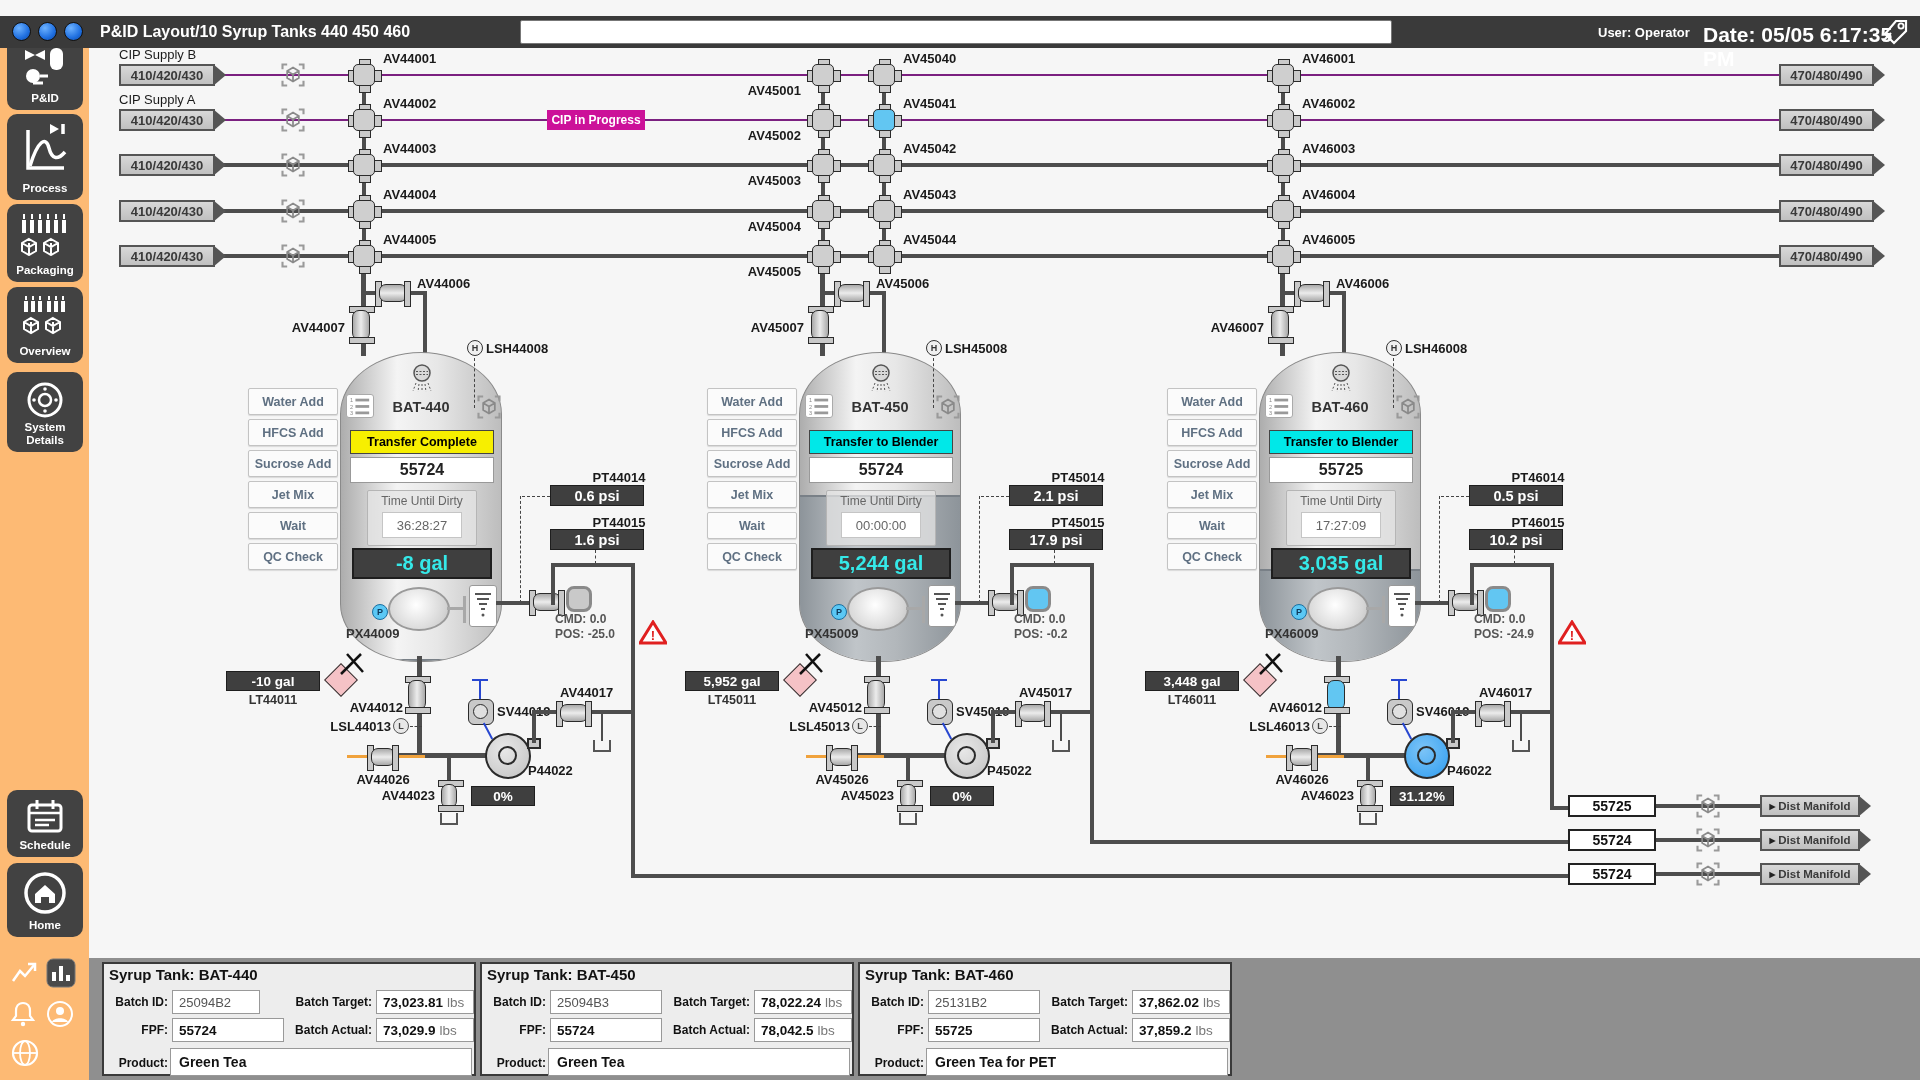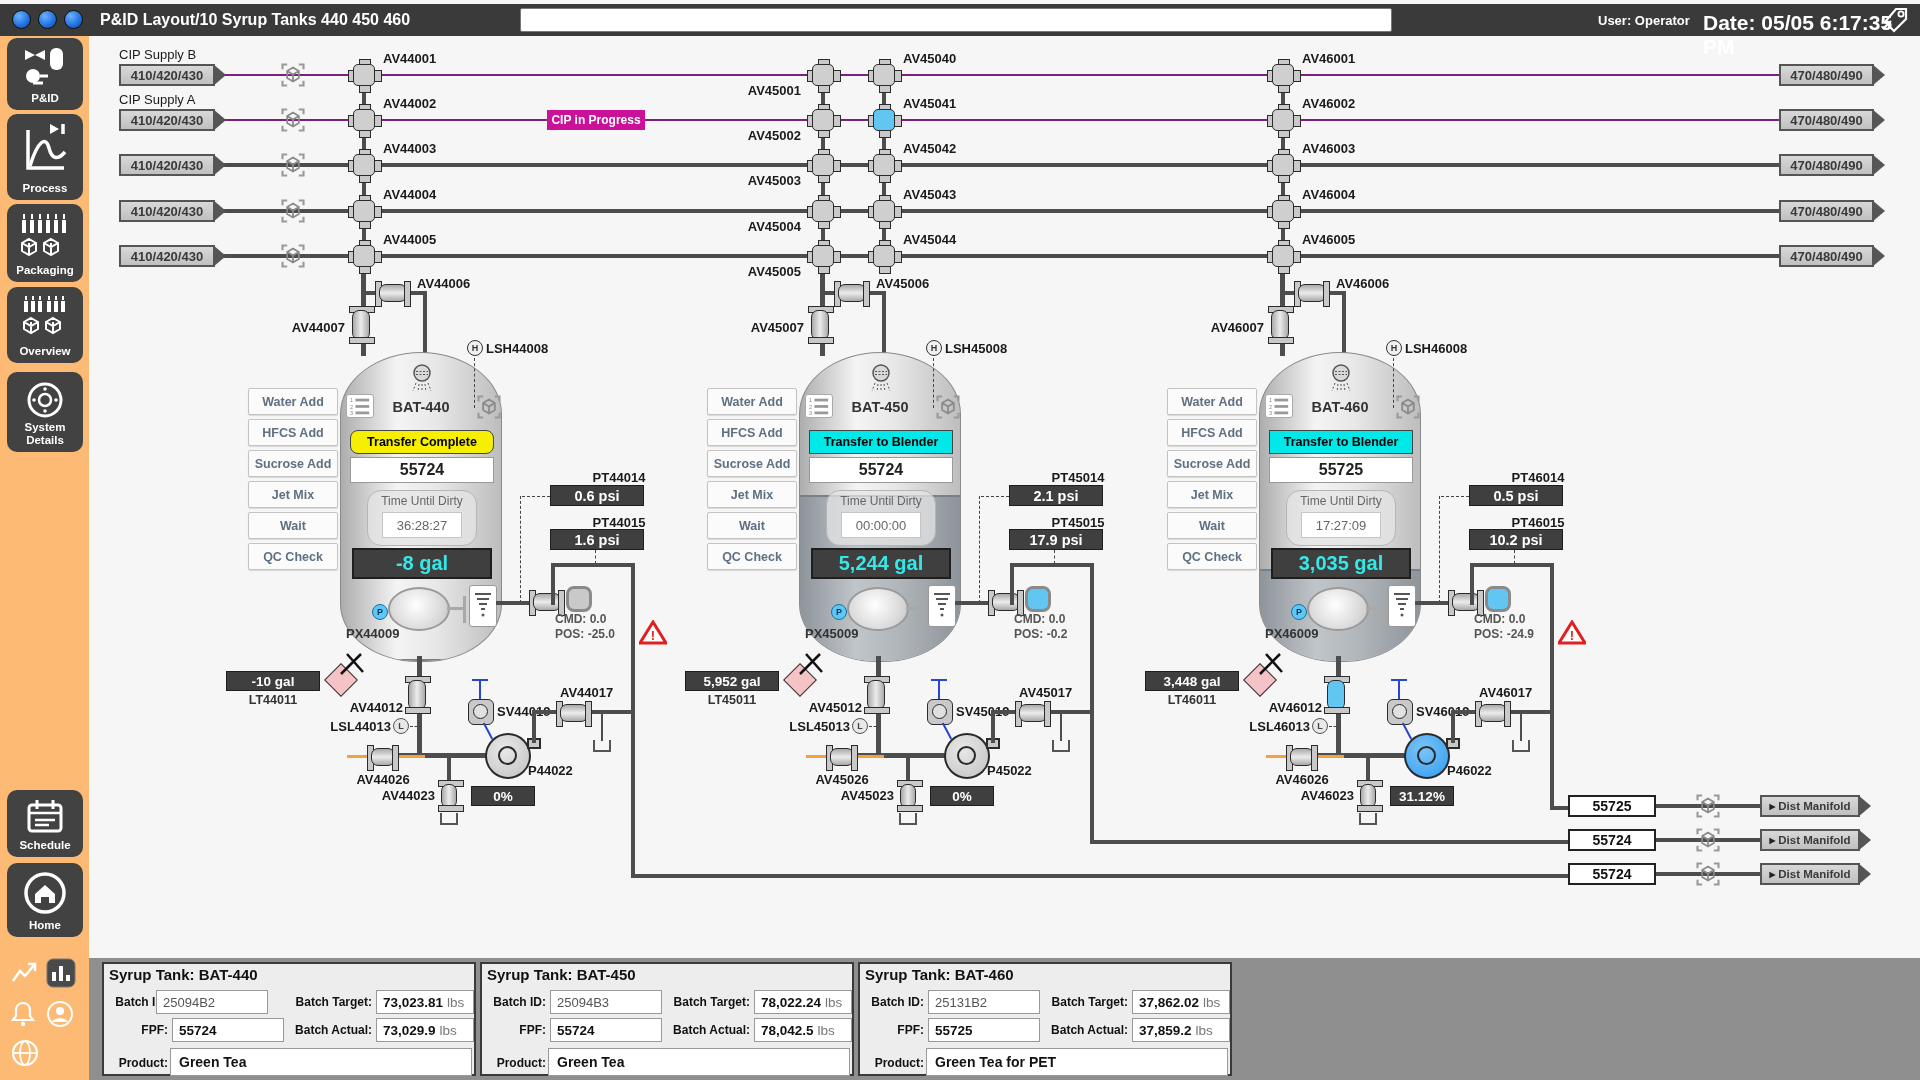--- a/index.html
+++ b/index.html
@@ -2,21 +2,21 @@
 <html><head>
 <meta charset="utf-8">
 <style>
   * { margin:0; padding:0; box-sizing:border-box; }
   html,body { width:1920px; height:1080px; overflow:hidden; background:#f6f6f6;
               font-family:"Liberation Sans", sans-serif; }
   #stage { position:absolute; left:0; top:0; width:1920px; height:1080px; }
   .abs { position:absolute; }
 
   
-  #titlebar { position:absolute; left:0; top:4px; width:1920px; height:32px; background:#3a3a3a; z-index:50; }
+  #titlebar { position:absolute; left:0; top:16px; width:1920px; height:32px; background:#3a3a3a; z-index:50; }
   .tb-dot { position:absolute; top:6px; width:19px; height:19px; border-radius:50%;
             background:radial-gradient(circle at 35% 30%, #6db2ff, #1f6fe0 60%, #0d47a1); border:1px solid #111; }
   #tb-title { position:absolute; left:100px; top:7px; color:#fff; font-weight:bold; font-size:16px; }
   #tb-input { position:absolute; left:520px; top:4px; width:872px; height:24px; background:#fff;
               border:1px solid #777; border-radius:2px; font-size:13px; padding:0 6px; }
   #tb-user { position:absolute; left:1598px; top:9px; color:#fff; font-weight:bold; font-size:13px; }
   #tb-date { position:absolute; left:1703px; top:7px; color:#fff; font-weight:bold; font-size:21px; }
   #tb-tag  { position:absolute; left:1880px; top:2px; width:30px; height:28px; }
 
   
@@ -67,21 +67,21 @@
             background:linear-gradient(90deg,#8d949a,#c0c5c9 35%,#b2b7bb 60%,#8d949a);
             border-top:2px solid #798087; }
   .t-list { left:155px; top:394px; width:28px; height:24px; background:#fff; border:1px solid #aaa; border-radius:3px; }
   .t-title { left:169px; top:399px; width:122px; text-align:center; font-weight:bold; font-size:14.5px; color:#333; }
   .t-cube { left:284px; top:393px; }
   .t-status { left:159px; top:430px; width:144px; height:24px; border:1.5px solid #444;
               font-weight:bold; font-size:12.5px; color:#000; display:flex; align-items:center; justify-content:center; }
   .t-fpf { left:159px; top:457px; width:144px; height:26px; background:#fff; border:1.5px solid #999;
            font-weight:bold; font-size:16px; color:#222; display:flex; align-items:center; justify-content:center; }
   .t-tud { left:176px; top:490px; width:110px; height:56px; background:rgba(228,228,228,.75);
-           border:1px solid #b5b5b5; border-radius:14px; text-align:center; }
+           border:1px solid #b5b5b5; border-radius:2px; text-align:center; }
   .t-tud-label { font-size:12px; color:#666; margin-top:3px; }
   .t-tud-val { margin:4px auto 0; width:80px; height:26px; background:#fff; border:1px solid #c5c5c5;
                font-size:13px; color:#666; display:flex; align-items:center; justify-content:center; }
   .t-vol { left:161px; top:548px; width:140px; height:31px; background:#3f3f3f; border:2px solid #1e1e1e;
            display:flex; align-items:center; justify-content:center; color:#35e8e8; font-weight:bold; font-size:20px; }
   .t-agi { left:197px; top:587px; width:62px; height:44px; border-radius:50%;
            background:radial-gradient(circle at 45% 40%, #ffffff, #d6d6d6 70%, #bdbdbd); border:2px solid #9a9a9a; }
   .t-agi-line { left:256px; top:607px; width:18px; height:3px; background:#a8a8a8; }
   .t-agi-bar { left:272px; top:596px; width:3px; height:27px; background:#a8a8a8; }
   .t-pcirc { left:181px; top:604px; width:16px; height:16px; border-radius:50%; background:#5bc8f5;
@@ -546,21 +546,21 @@
         <rect x="9" y="11" width="15" height="3" fill="#999"></rect>
       <text x="3" y="22" font-size="6" fill="#888">3</text>
         <rect x="9" y="18" width="15" height="3" fill="#999"></rect>
     </svg>
     <div class="abs t-title">BAT-440</div>
     <svg class="abs t-cube cubeicon" viewBox="0 0 24 24" width="24" height="26">
       <path d="M3 7 V3 H7 M17 3 H21 V7 M21 17 V21 H17 M7 21 H3 V17" fill="none" stroke="#9a9a9a" stroke-width="1.8"></path>
       <path d="M12 5.5 L17 8.5 V14.5 L12 17.5 L7 14.5 V8.5 Z M7 8.5 L12 11.5 L17 8.5 M12 11.5 V17.5" fill="none" stroke="#8a8a8a" stroke-width="1.5"></path>
     </svg>
 
-    <div class="abs t-status" style="background: rgb(247, 239, 0); border-radius: 8px;">Transfer Complete</div>
+    <div class="abs t-status" style="background: rgb(247, 239, 0);">Transfer Complete</div>
     <div class="abs t-fpf">55724</div>
     <div class="abs t-tud">
       <div class="t-tud-label">Time Until Dirty</div>
       <div class="t-tud-val">36:28:27</div>
     </div>
     <div class="abs t-vol">-8 gal</div>
 
     <div class="abs t-agi"></div>
     <div class="abs t-agi-line"></div>
     <div class="abs t-agi-bar"></div>
@@ -952,21 +952,21 @@
     <div class="abs hv t-av17">
         <span></span>
       </div>
     <div class="abs lab t-av17-l">AV46017</div>
     <div class="abs t-hook17-stem"></div>
     <div class="abs hook t-hook17"></div>
   </div>
     <div class="panel" style="left: 102px;">
     <div class="p-title">Syrup Tank: BAT-440</div>
     <div class="p-lab" style="left:2px;top:31px;width:62px">Batch ID:</div>
-    <div class="p-box" style="left:52px;top:26px;width:112px">25094B2</div>
+    <div class="p-box" style="left:68px;top:26px;width:88px">25094B2</div>
     <div class="p-lab" style="left:184px;top:31px;width:84px">Batch Target:</div>
     <div class="p-box bold" style="left:272px;top:26px;width:98px">
       <span>73,023.81</span>
         <span class="p-unit">lbs</span>
     </div>
     <div class="p-lab" style="left:2px;top:59px;width:62px">FPF:</div>
     <div class="p-box bold" style="left:68px;top:54px;width:112px">55724</div>
     <div class="p-lab" style="left:184px;top:59px;width:84px">Batch Actual:</div>
     <div class="p-box bold" style="left:272px;top:54px;width:98px">
       <span>73,029.9</span>

